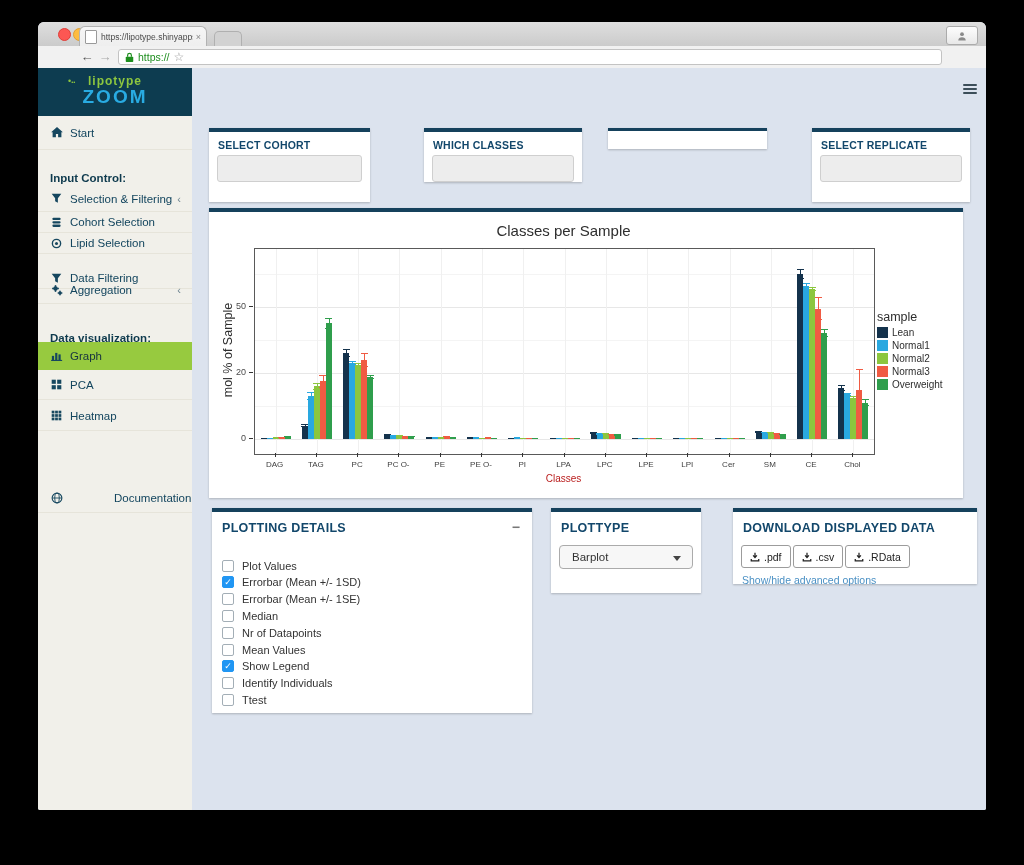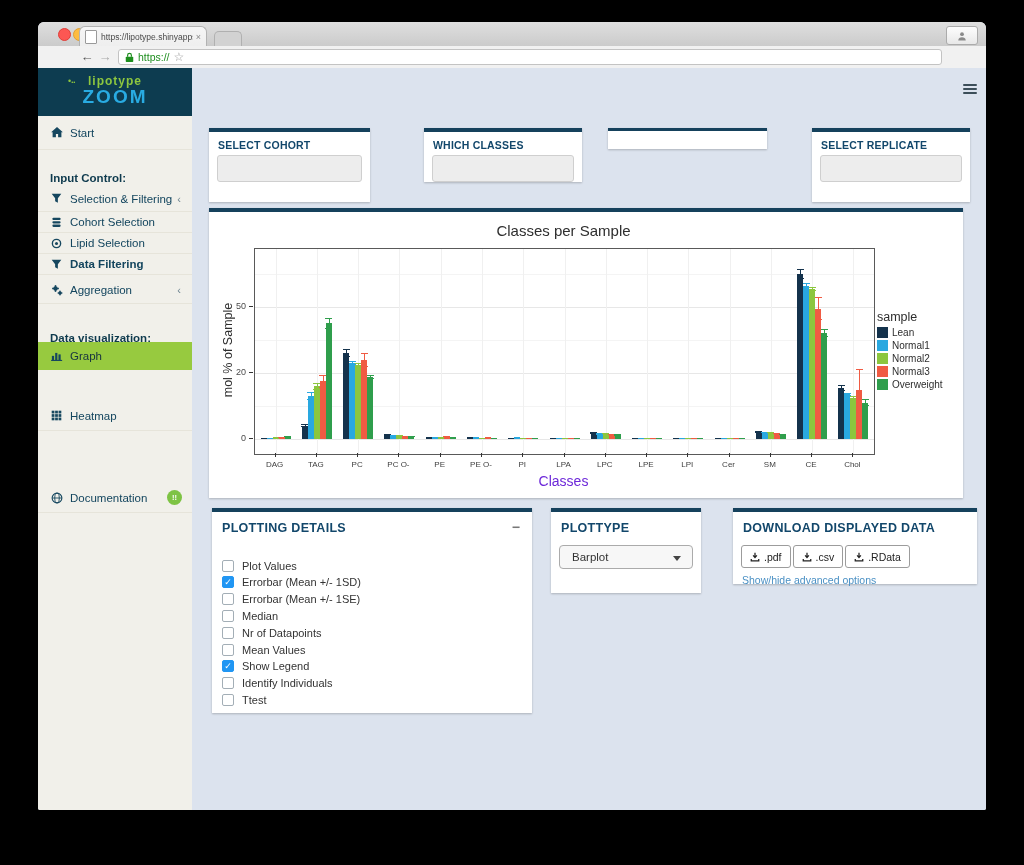--- a/index.html
+++ b/index.html
@@ -54,21 +54,21 @@
   .gridh{position:absolute;left:0;width:619px;height:1px;}
   .gridv{position:absolute;top:0;height:205px;width:1px;background:#f0f0f0;}
   .bar{position:absolute;}
   .wline{position:absolute;width:1px;}
   .wcap{position:absolute;height:1px;width:7px;}
   .ylab{position:absolute;left:-61px;top:131px;width:160px;height:14px;text-align:center;font-size:12.5px;color:#2e2e2e;transform:rotate(-90deg);}
   .ytick{position:absolute;width:20px;text-align:right;font-size:9px;color:#4a4a4a;}
   .ytickmark{position:absolute;height:1px;width:4px;background:#333;}
   .xtickmark{position:absolute;width:1px;height:4px;background:#333;top:241px;}
   .xlab{position:absolute;width:48px;text-align:center;font-size:8px;color:#3d3d3d;top:248px;}
-  .xaxis{position:absolute;left:45px;width:619px;top:261px;text-align:center;font-size:14px;color:#6d28d9;}
+  .xaxis{position:absolute;left:45px;width:619px;top:261px;text-align:center;font-size:10px;color:#b91c1c;}
   .legend{position:absolute;left:668px;top:98px;}
   .legtitle{font-size:12.5px;color:#2e2e2e;margin-bottom:2px;}
   .legrow{display:flex;align-items:center;height:13px;}
   .legkey{width:11px;height:11px;margin-right:4px;flex:0 0 auto;}
   .legtext{font-size:10px;color:#2e2e2e;white-space:nowrap;}
   
   .chkrow{position:absolute;left:10px;height:15px;display:flex;align-items:center;}
   .chkbox{width:12px;height:12px;border-radius:2px;border:1px solid #a3aeb6;background:#fff;box-sizing:border-box;margin-right:8px;flex:0 0 auto;display:flex;align-items:center;justify-content:center;}
   .chkbox.on{background:#2196f3;border-color:#2196f3;color:#fff;font-size:9px;line-height:1;}
   .chklabel{font-size:11px;color:#333;white-space:nowrap;}
@@ -167,21 +167,21 @@
           </div>
           <div class="nav-item" style="top: 117px; height: 21px;">
             <span class="icn">
               <svg width="11" height="11" viewBox="0 0 16 16">
                 <circle cx="8" cy="8" r="6" fill="none" stroke="currentColor" stroke-width="2"></circle>
                 <circle cx="8" cy="8" r="2.2" fill="currentColor"></circle>
               </svg>
             </span>
             <span>Lipid Selection</span>
           </div>
-          <div class="nav-item" style="top: 138px; height: 21px; font-weight: bold;">
+          <div class="nav-item" style="top: 152px; height: 21px;">
             <span class="icn">
               <svg width="11" height="11" viewBox="0 0 16 16" fill="currentColor">
                 <path d="M1 1h14L10 7.5V14l-4-2V7.5z"></path>
               </svg>
             </span>
             <span>Data Filtering</span>
           </div>
           <div class="nav-item" style="top: 160px; height: 28px;">
             <span class="icn">
               <svg width="12" height="12" viewBox="0 0 16 16" fill="currentColor">
@@ -200,38 +200,49 @@
           <div class="nav-item active" style="top: 226px; height: 28px;">
             <span class="icn">
               <svg width="12" height="11" viewBox="0 0 16 15" fill="currentColor">
                 <rect x="1" y="8" width="3" height="6"></rect>
                 <rect x="5.5" y="4" width="3" height="10"></rect>
                 <rect x="10" y="6" width="3" height="8"></rect>
                 <rect x="0" y="13.5" width="15" height="1.5"></rect>
               </svg>
             </span>
             <span>Graph</span>
+          </div>
+          <div class="nav-item" style="top: 254px; height: 30px;">
+            <span class="icn">
+              <svg width="11" height="11" viewBox="0 0 16 16" fill="currentColor">
+                <rect x="1" y="1" width="6" height="6"></rect>
+                <rect x="9" y="1" width="6" height="6"></rect>
+                <rect x="1" y="9" width="6" height="6"></rect>
+                <rect x="9" y="9" width="6" height="6"></rect>
+              </svg>
+            </span>
+            <span>PCA</span>
           </div>
           <div class="nav-item" style="top: 285px; height: 30px;">
             <span class="icn">
               <svg width="11" height="11" viewBox="0 0 16 16" fill="currentColor">
                 <rect x="1" y="1" width="4" height="4"></rect>
                 <rect x="6" y="1" width="4" height="4"></rect>
                 <rect x="11" y="1" width="4" height="4"></rect>
                 <rect x="1" y="6" width="4" height="4"></rect>
                 <rect x="6" y="6" width="4" height="4"></rect>
                 <rect x="11" y="6" width="4" height="4"></rect>
                 <rect x="1" y="11" width="4" height="4"></rect>
                 <rect x="6" y="11" width="4" height="4"></rect>
                 <rect x="11" y="11" width="4" height="4"></rect>
               </svg>
             </span>
             <span>Heatmap</span>
           </div>
-          <div class="nav-item" style="top: 367px; height: 30px;">
+          <div class="nav-item" style="top: 367px; height: 30px; gap: 44px;">
             <span class="icn">
               <svg width="12" height="12" viewBox="0 0 16 16">
                 <circle cx="8" cy="8" r="6.5" fill="none" stroke="currentColor" stroke-width="1.5"></circle>
                 <ellipse cx="8" cy="8" rx="3" ry="6.5" fill="none" stroke="currentColor" stroke-width="1.2"></ellipse>
                 <line x1="1.5" y1="8" x2="14.5" y2="8" stroke="currentColor" stroke-width="1.2"></line>
               </svg>
             </span>
             <span>Documentation</span>
             <span class="nav-badge">!!</span>
           </div>

